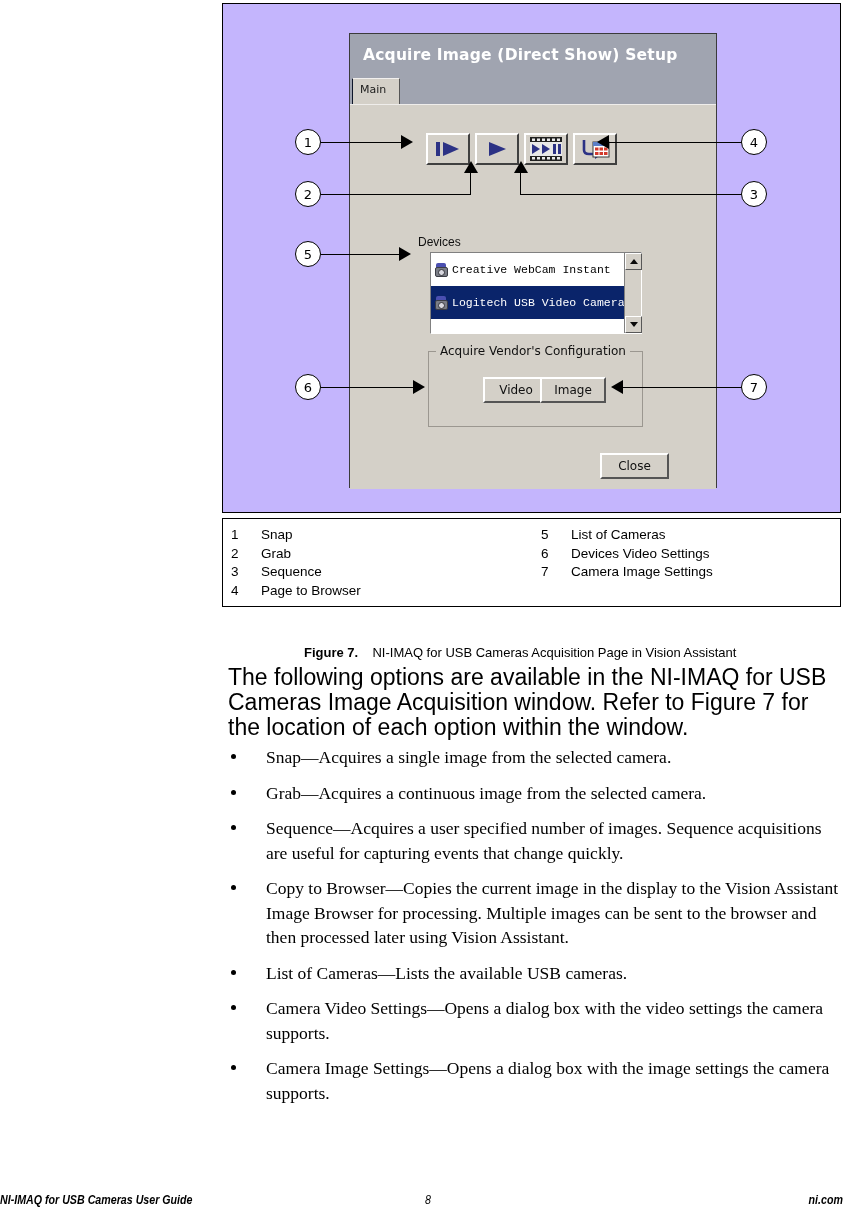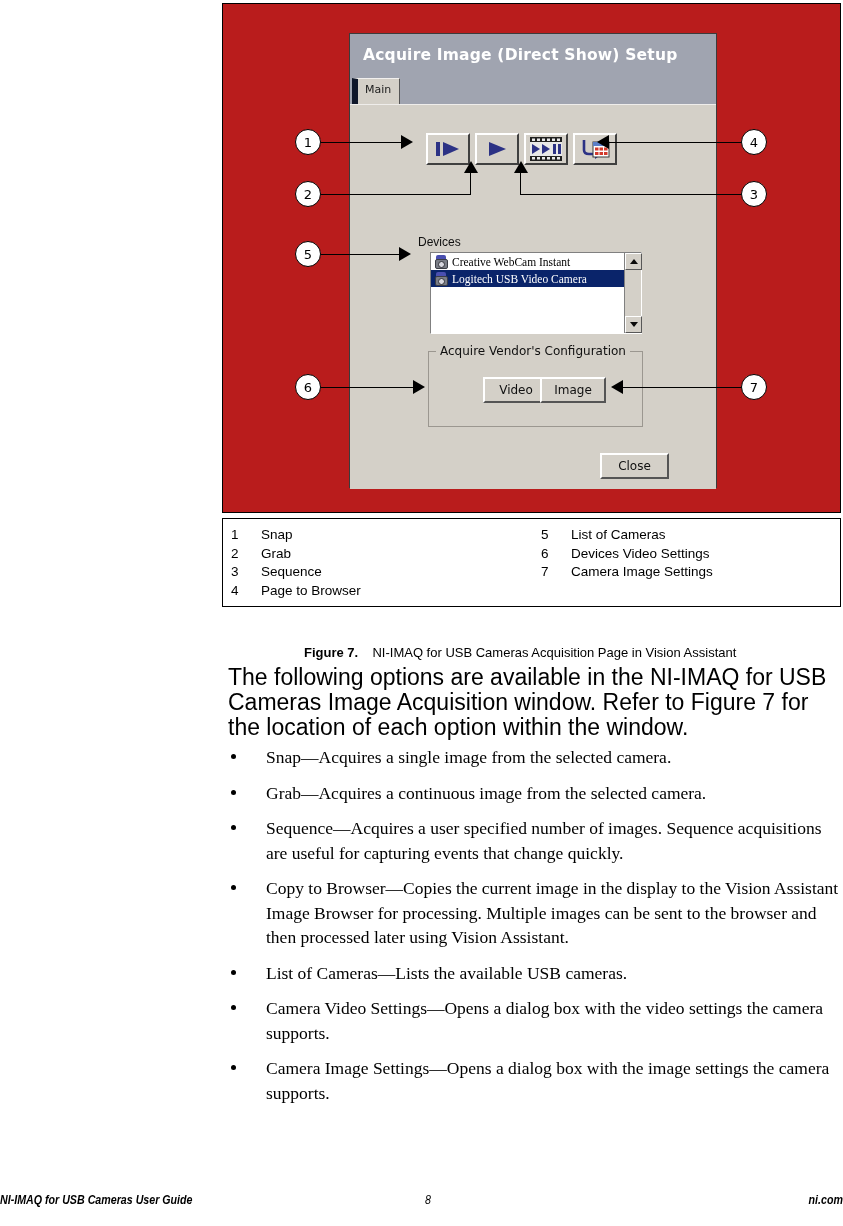--- a/index.html
+++ b/index.html
@@ -6,21 +6,21 @@
   body{
     width:843px;height:1226px;background:#ffffff;
     font-family:"Liberation Serif", serif;
     position:relative;overflow:hidden;
   }
   .page{position:relative;width:843px;height:1226px;}
 
   
   #figure-frame{
     position:absolute;left:222px;top:3px;width:619px;height:510px;
-    border:1.5px solid #000;background:#b91c1c;box-sizing:border-box;
+    border:1.5px solid #000;background:#c4b5fd;box-sizing:border-box;
   }
 
   
   #dialog{
     position:absolute;left:126px;top:29px;width:368px;height:455px;
     background:#d4d0c8;border:1px solid #3b3b3b;box-sizing:border-box;
   }
   #dialog-titlebar{
     position:absolute;left:0;top:0;width:100%;height:44px;
     background:#a0a4b0;
@@ -30,21 +30,21 @@
     font-family:"DejaVu Sans", sans-serif;
     font-weight:bold;font-size:15.5px;color:#ffffff;
     letter-spacing:.2px;white-space:nowrap;
   }
   #tab-strip{
     position:absolute;left:0;top:44px;width:100%;height:26px;
     background:#a0a4b0;
   }
   #tab-main{
     position:absolute;left:2px;top:0px;width:48px;height:26px;
-    background:#d4d0c8;border-left:6px solid #0f172a;border-top:1px solid #f2f0ee;
+    background:#d4d0c8;border-left:1px solid #0f172a;border-top:1px solid #f2f0ee;
     border-right:1px solid #555;box-sizing:border-box;
   }
   #tab-main-label{
     position:absolute;left:7px;top:4px;
     font-family:"DejaVu Sans", sans-serif;font-size:11px;color:#1b1b1b;
   }
   #dialog-body{
     position:absolute;left:0;top:70px;width:100%;height:385px;
     background:#d4d0c8;border-top:1px solid #efedeb;box-sizing:border-box;
   }
@@ -72,22 +72,22 @@
     font-family:Liberation Sans, sans-serif;font-size:12px;color:#101010;
   }
   #devices-list{
     position:absolute;left:80px;top:147px;width:212px;height:82px;
     background:#ffffff;
     border-top:1.5px solid #808080;border-left:1.5px solid #808080;
     border-right:1.5px solid #ffffff;border-bottom:1.5px solid #ffffff;
     box-sizing:border-box;
   }
   .dev-item{
-    position:relative;height:17px;display:flex;align-items:center;
-    font-family:Liberation Serif, serif;font-size:11.5px;color:#000;
+    position:relative;height:33px;display:flex;align-items:center;
+    font-family:Liberation Mono, monospace;font-size:11.5px;color:#000;
     padding-left:2px;box-sizing:border-box;white-space:nowrap;
   }
   .dev-item.selected{background:#0a246a;color:#ffffff;}
   .cam-ico{
     width:16px;height:14px;position:relative;margin-right:3px;flex:0 0 auto;
   }
   .cam-ico .body{position:absolute;left:2px;top:4px;width:11px;height:8px;
      background:#7a7d86;border:1px solid #3b3d45;border-radius:2px;}
   .cam-ico .cap{position:absolute;left:3px;top:0px;width:10px;height:5px;
      background:#4a4fb0;border-radius:2px 2px 0 0;}

